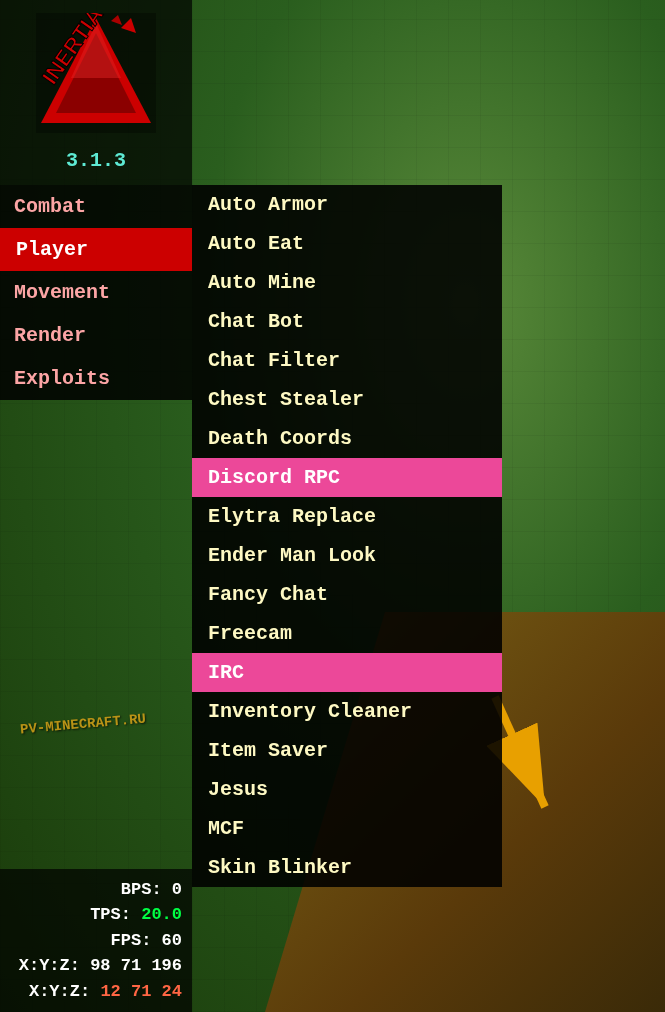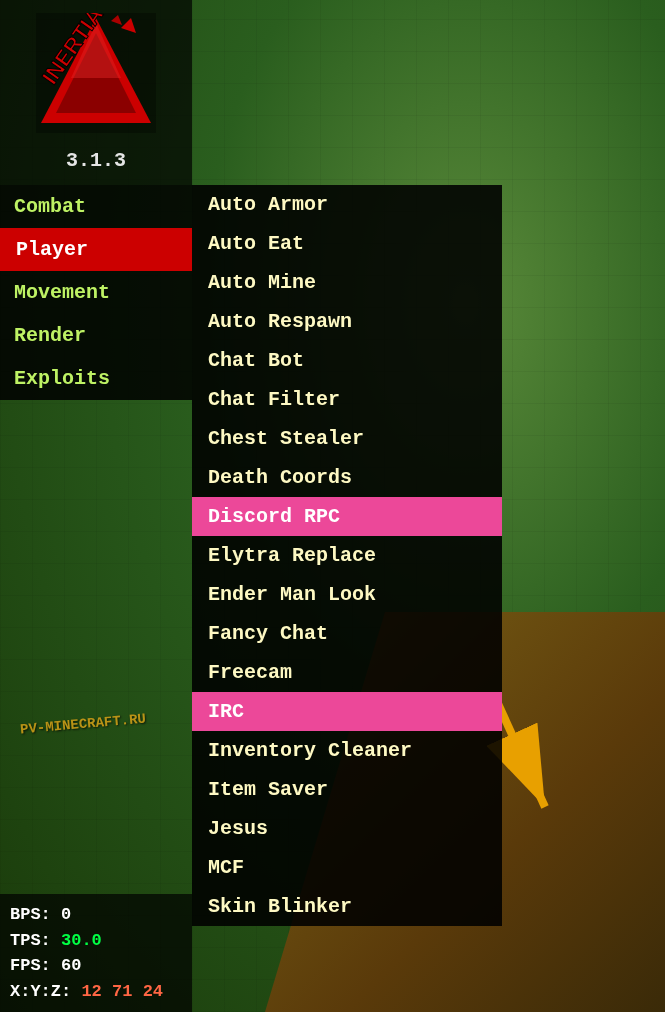--- a/index.html
+++ b/index.html
@@ -67,41 +67,41 @@
       align-items: center;
       justify-content: center;
     }
 
     .logo-triangle svg {
       width: 120px;
       height: 120px;
     }
 
     .logo-version {
-      color: #e5e5e5;
+      color: #5eead4;
       font-size: 20px;
       font-weight: bold;
       font-family: 'Courier New', monospace;
       margin-top: 16px;
     }
 
     
     .sidebar {
       position: absolute;
       top: 185px;
       left: 0;
       width: 192px;
       background: rgba(0, 0, 0, 0.85);
       z-index: 10;
     }
 
     .sidebar-item {
       display: block;
       padding: 10px 14px;
-      color: #bef264;
+      color: #fca5a5;
       font-size: 20px;
       font-family: 'Courier New', monospace;
       font-weight: bold;
       cursor: pointer;
       border: none;
       background: transparent;
       text-align: left;
       width: 100%;
     }
 
@@ -142,20 +142,21 @@
 
     
     .stats {
       position: absolute;
       bottom: 0;
       left: 0;
       width: 192px;
       background: rgba(0,0,0,0.7);
       padding: 8px 10px;
       z-index: 10;
+      text-align: right;
     }
 
     .stat-line {
       font-family: 'Courier New', monospace;
       font-size: 17px;
       font-weight: bold;
       color: white;
       line-height: 1.5;
     }
 
@@ -223,21 +224,20 @@
   <button class="sidebar-item active">Player</button>
   <button class="sidebar-item">Movement</button>
   <button class="sidebar-item">Render</button>
   <button class="sidebar-item">Exploits</button>
 </nav>
 
 <nav class="submenu">
   <button class="submenu-item">Auto Armor</button>
   <button class="submenu-item">Auto Eat</button>
   <button class="submenu-item">Auto Mine</button>
-  <button class="submenu-item">Auto Respawn</button>
   <button class="submenu-item">Chat Bot</button>
   <button class="submenu-item">Chat Filter</button>
   <button class="submenu-item">Chest Stealer</button>
   <button class="submenu-item">Death Coords</button>
   <button class="submenu-item active">Discord RPC</button>
   <button class="submenu-item">Elytra Replace</button>
   <button class="submenu-item">Ender Man Look</button>
   <button class="submenu-item">Fancy Chat</button>
   <button class="submenu-item">Freecam</button>
   <button class="submenu-item active">IRC</button>
@@ -261,23 +261,27 @@
   </svg>
 </div>
 
 <div class="stats">
   <div class="stat-line">
     <span>BPS:</span>
     <span>0</span>
   </div>
   <div class="stat-line tps">
     <span style="color:white;">TPS:</span>
-    <span>30.0</span>
+    <span>20.0</span>
   </div>
   <div class="stat-line">
     <span>FPS:</span>
     <span>60</span>
   </div>
   <div class="stat-line">
     <span>X:Y:Z:</span>
+    <span>98 71 196</span>
+  </div>
+  <div class="stat-line">
+    <span>X:Y:Z:</span>
     <span style="color:#ff6644;">12 71 24</span>
   </div>
 </div>
 
 </body></html>

